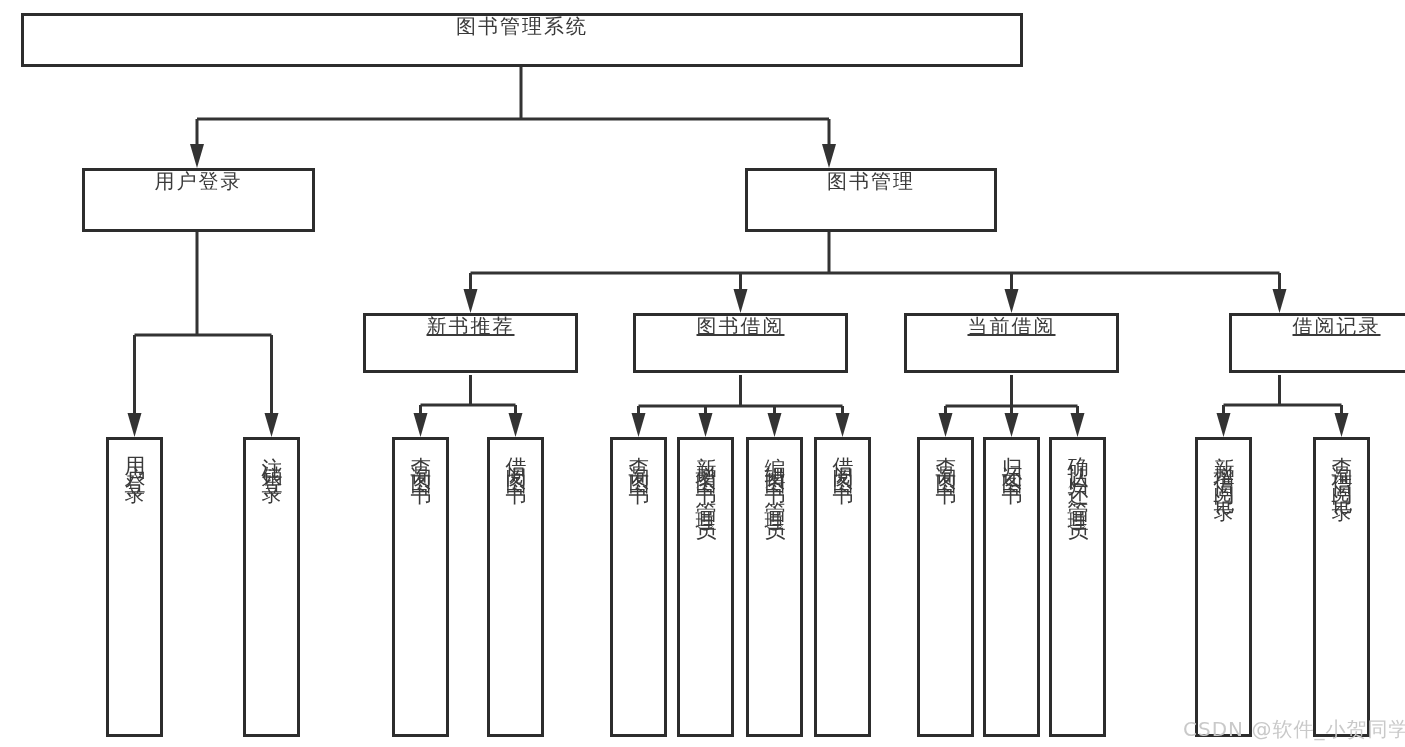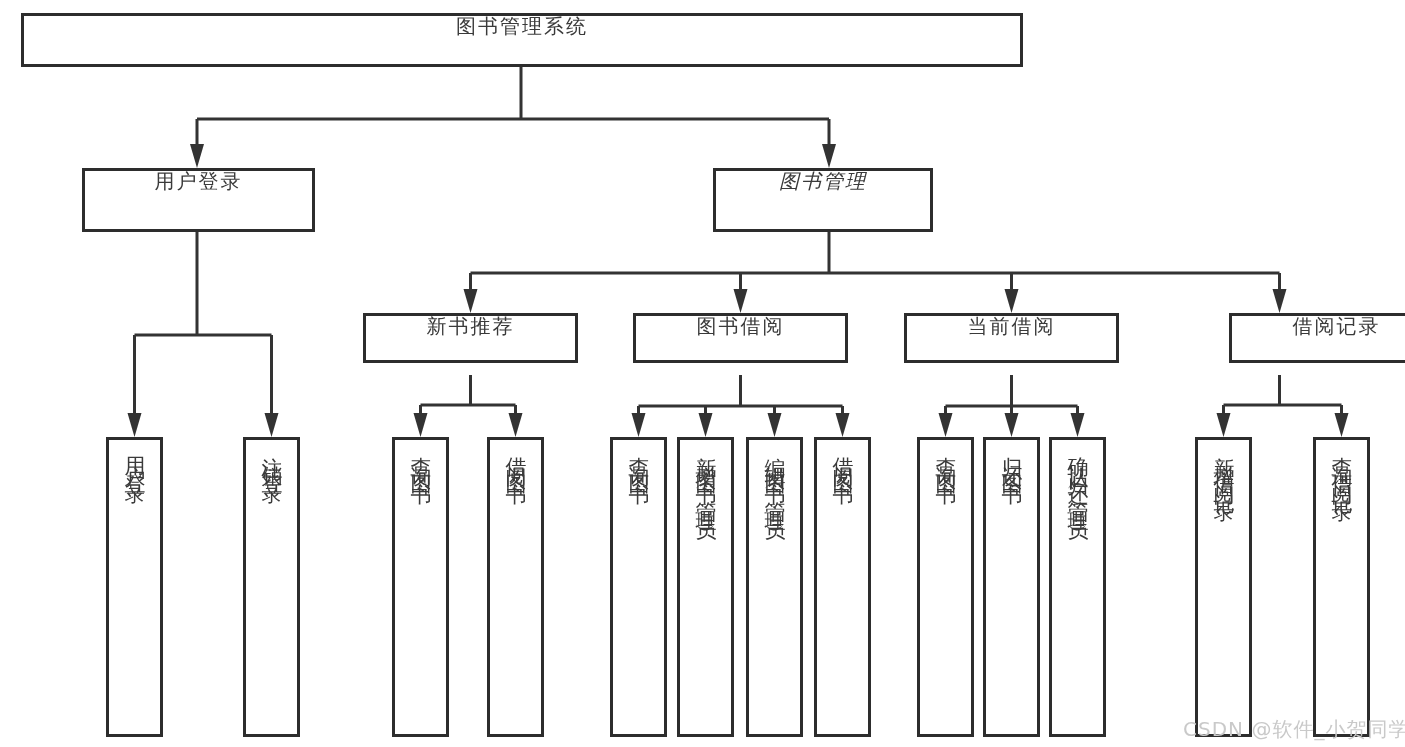--- a/index.html
+++ b/index.html
@@ -23,22 +23,22 @@
   .wires polygon{fill:var(--line);stroke:none;}
   .node{
     position:absolute;box-sizing:border-box;
     background:#ffffff;border:3px solid var(--border);
     display:flex;align-items:flex-start;justify-content:center;
     font-size:20px;letter-spacing:2px;line-height:1;
     white-space:nowrap;
   }
   .root{left:21px;top:13px;width:1002px;height:54px;}
   .lv2a{left:82px;top:168px;width:233px;height:64px;}
-  .lv2b{left:713px;top:168px;width:220px;height:64px;font-style:italic;}
-  .lv3{top:313px;width:215px;height:50px;}
+  .lv2b{left:745px;top:168px;width:252px;height:64px;}
+  .lv3{top:313px;width:215px;height:60px;text-decoration:underline;}
   .s0{left:363px;} .s1{left:633px;} .s2{left:904px;} .s3{left:1229px;}
   .leaf{top:437px;width:57px;height:300px;letter-spacing:0;}
   .leaf .vtext{
     writing-mode:vertical-rl;
     font-size:21px;letter-spacing:9px;line-height:1;
   }
   .p0{left:106px;} .p1{left:243px;}
   .p2{left:392px;} .p3{left:487px;}
   .p4{left:610px;} .p5{left:677px;} .p6{left:746px;} .p7{left:814px;}
   .p8{left:917px;} .p9{left:983px;} .p10{left:1049px;}

